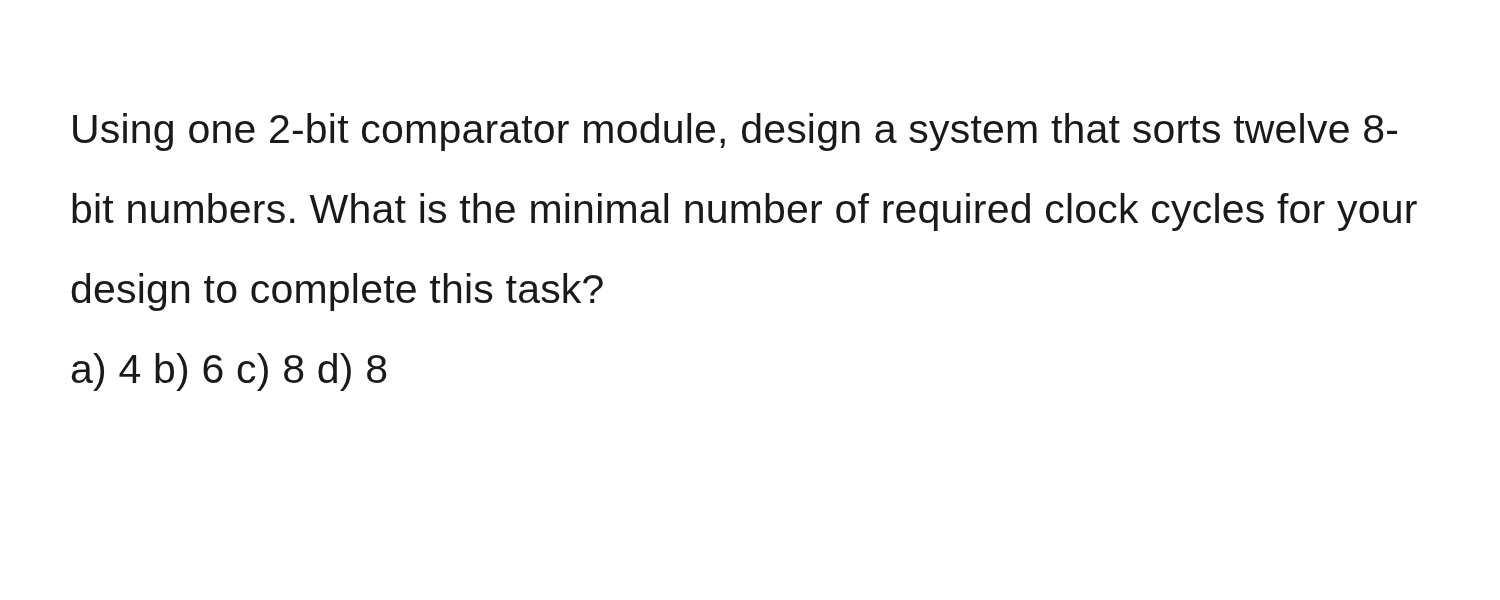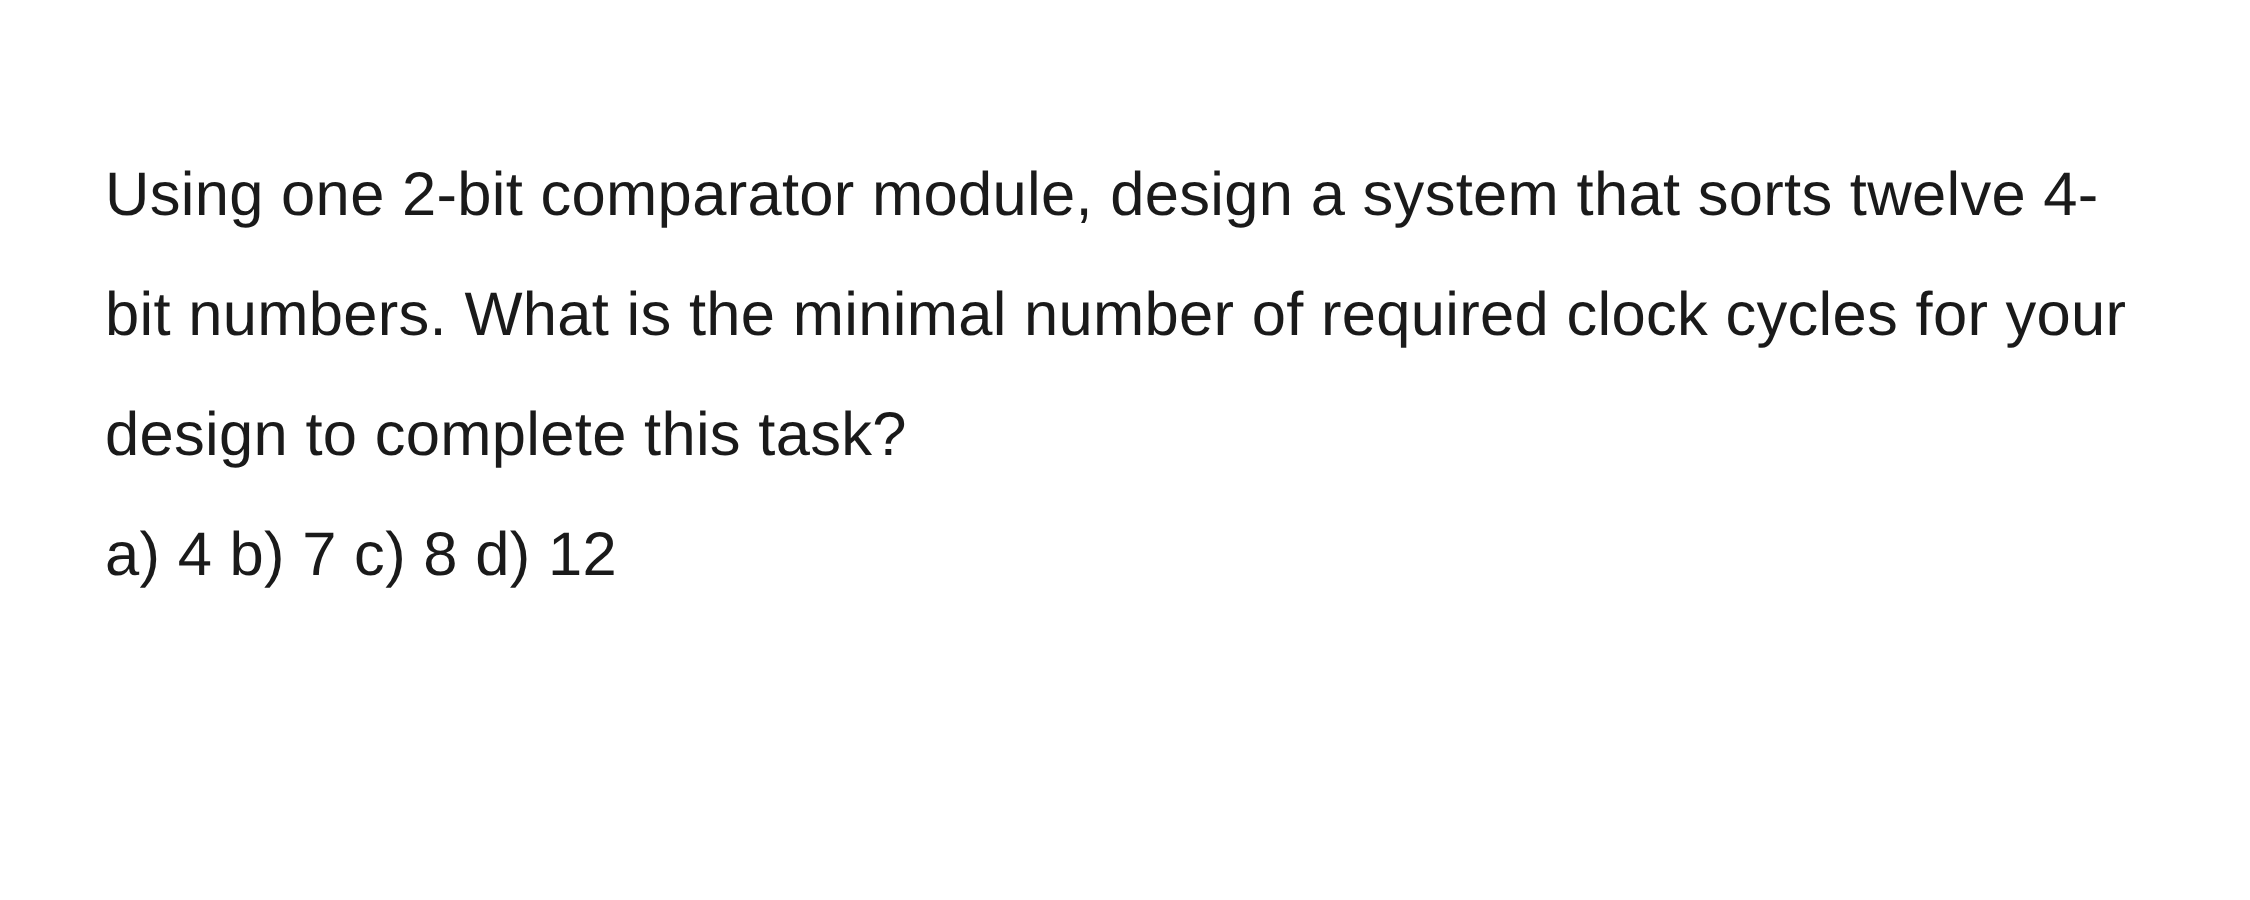--- a/index.html
+++ b/index.html
@@ -26,15 +26,15 @@
       display: block;
     }
     .options {
       display: block;
     }
   </style>
 </head>
 <body>
 
 <div class="question-container">
-  <span class="question-text">Using one 2-bit comparator module, design a system that sorts twelve 4-bit numbers. What is the minimal number of required clock cycles for your design to complete this task?</span>
-  <span class="options">a) 4 b) 7 c) 8 d) 12</span>
+  <span class="question-text">Using one 2-bit comparator module, design a system that sorts twelve 8-bit numbers. What is the minimal number of required clock cycles for your design to complete this task?</span>
+  <span class="options">a) 4 b) 6 c) 8 d) 8</span>
 </div>
 
 </body></html>

